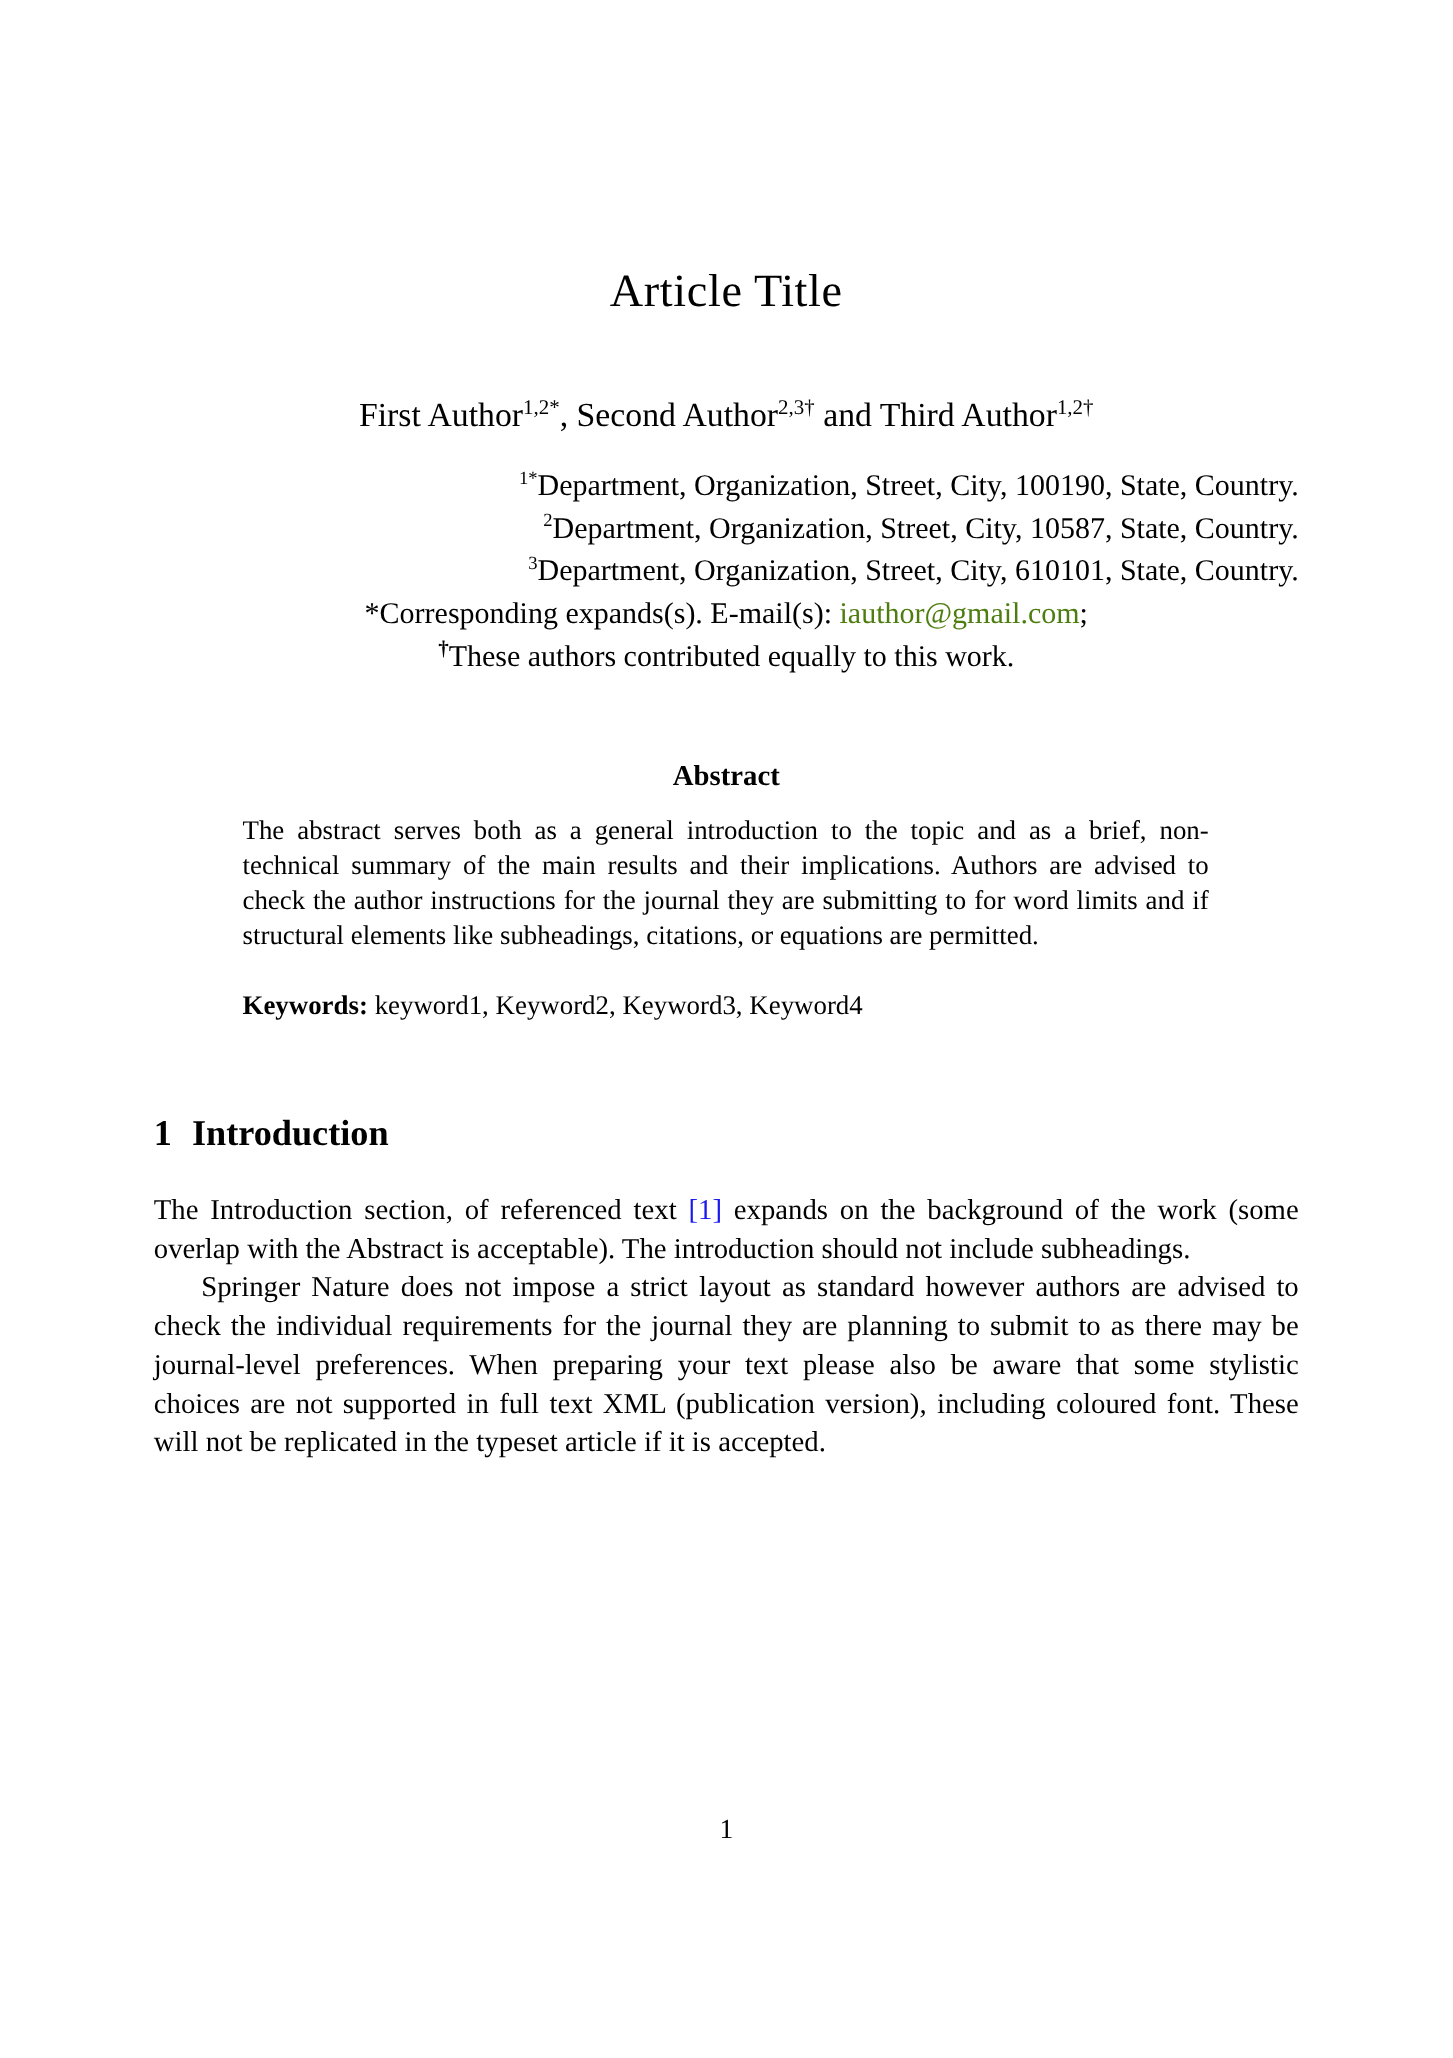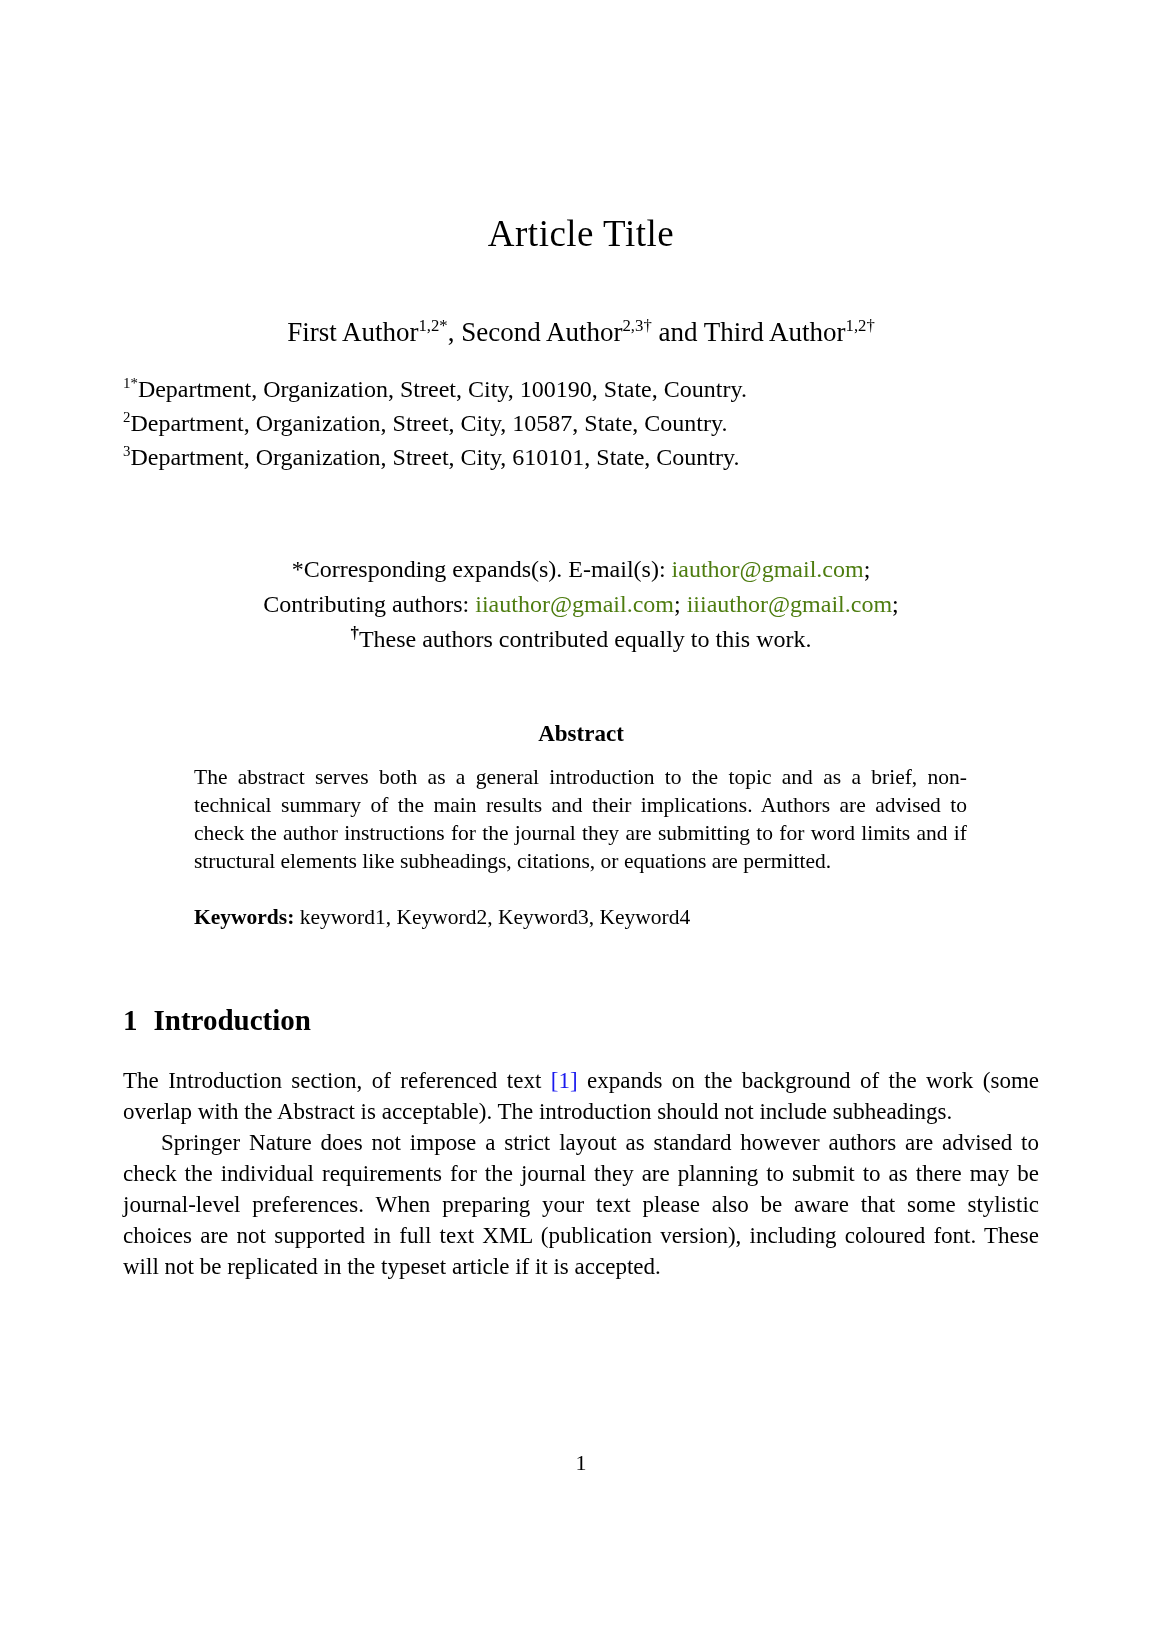--- a/index.html
+++ b/index.html
@@ -35,22 +35,21 @@
     margin: 0 0 24px 0;
   }
   .authors sup, .affil sup {
     font-size: 62%;
     vertical-align: super;
     line-height: 0;
   }
   .affil-block {
     font-size: 24px;
     line-height: 34px;
-    text-align: left;
-    margin-bottom: 78px;
+    text-align: right;
   }
   .corr-block {
     font-size: 24px;
     line-height: 35px;
     text-align: center;
     margin-bottom: 64px;
   }
   .link {
     color: #4d7c0f;
     text-decoration: none;
@@ -116,21 +115,20 @@
     <div class="authors"><span>First Author</span><sup>1,2*</sup><span>, </span><span>Second Author</span><sup>2,3†</sup><span> and </span><span>Third Author</span><sup>1,2†</sup></div>
 
     <div class="affil-block">
       <div class="affil"><sup>1*</sup><span>Department, Organization, Street, City, 100190, State, Country.</span></div>
       <div class="affil"><sup>2</sup><span>Department, Organization, Street, City, 10587, State, Country.</span></div>
       <div class="affil"><sup>3</sup><span>Department, Organization, Street, City, 610101, State, Country.</span></div>
     </div>
 
     <div class="corr-block">
       <div><span>*Corresponding expands(s). E-mail(s): </span><a class="link">iauthor@gmail.com</a><span>;</span></div>
-      <div><span>Contributing authors: </span><a class="link">iiauthor@gmail.com</a><span>; </span><a class="link">iiiauthor@gmail.com</a><span>;</span></div>
       <div><span class="dagger">†</span><span>These authors contributed equally to this work.</span></div>
     </div>
 
     <div class="abstract-head">Abstract</div>
     <p class="abstract-body">The abstract serves both as a general introduction to the topic and as a brief, non-technical summary of the main results and their implications. Authors are advised to check the author instructions for the journal they are submitting to for word limits and if structural elements like subheadings, citations, or equations are permitted.</p>
 
     <p class="keywords"><span class="kw-label">Keywords:</span><span> keyword1, Keyword2, Keyword3, Keyword4</span></p>
 
     <h2 class="section-heading"><span class="sec-num">1</span><span>Introduction</span></h2>
 

